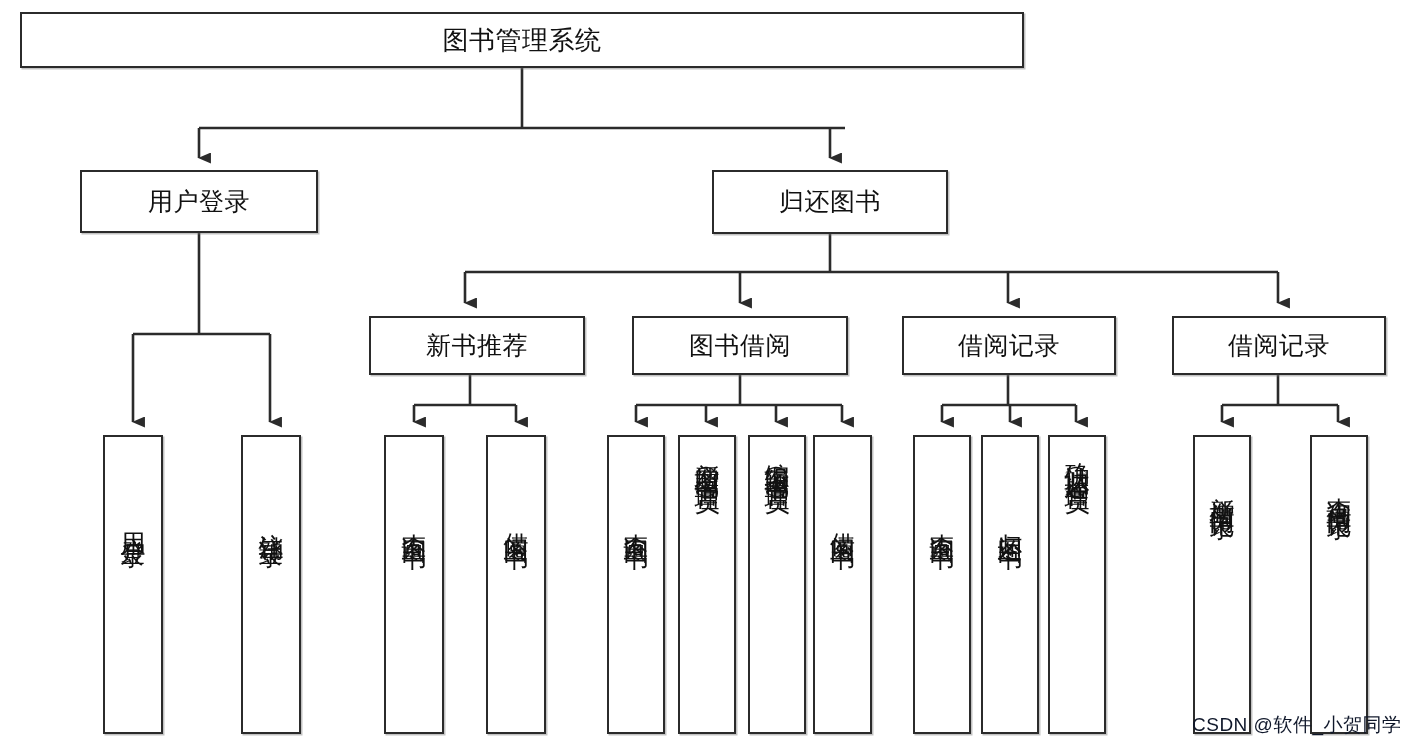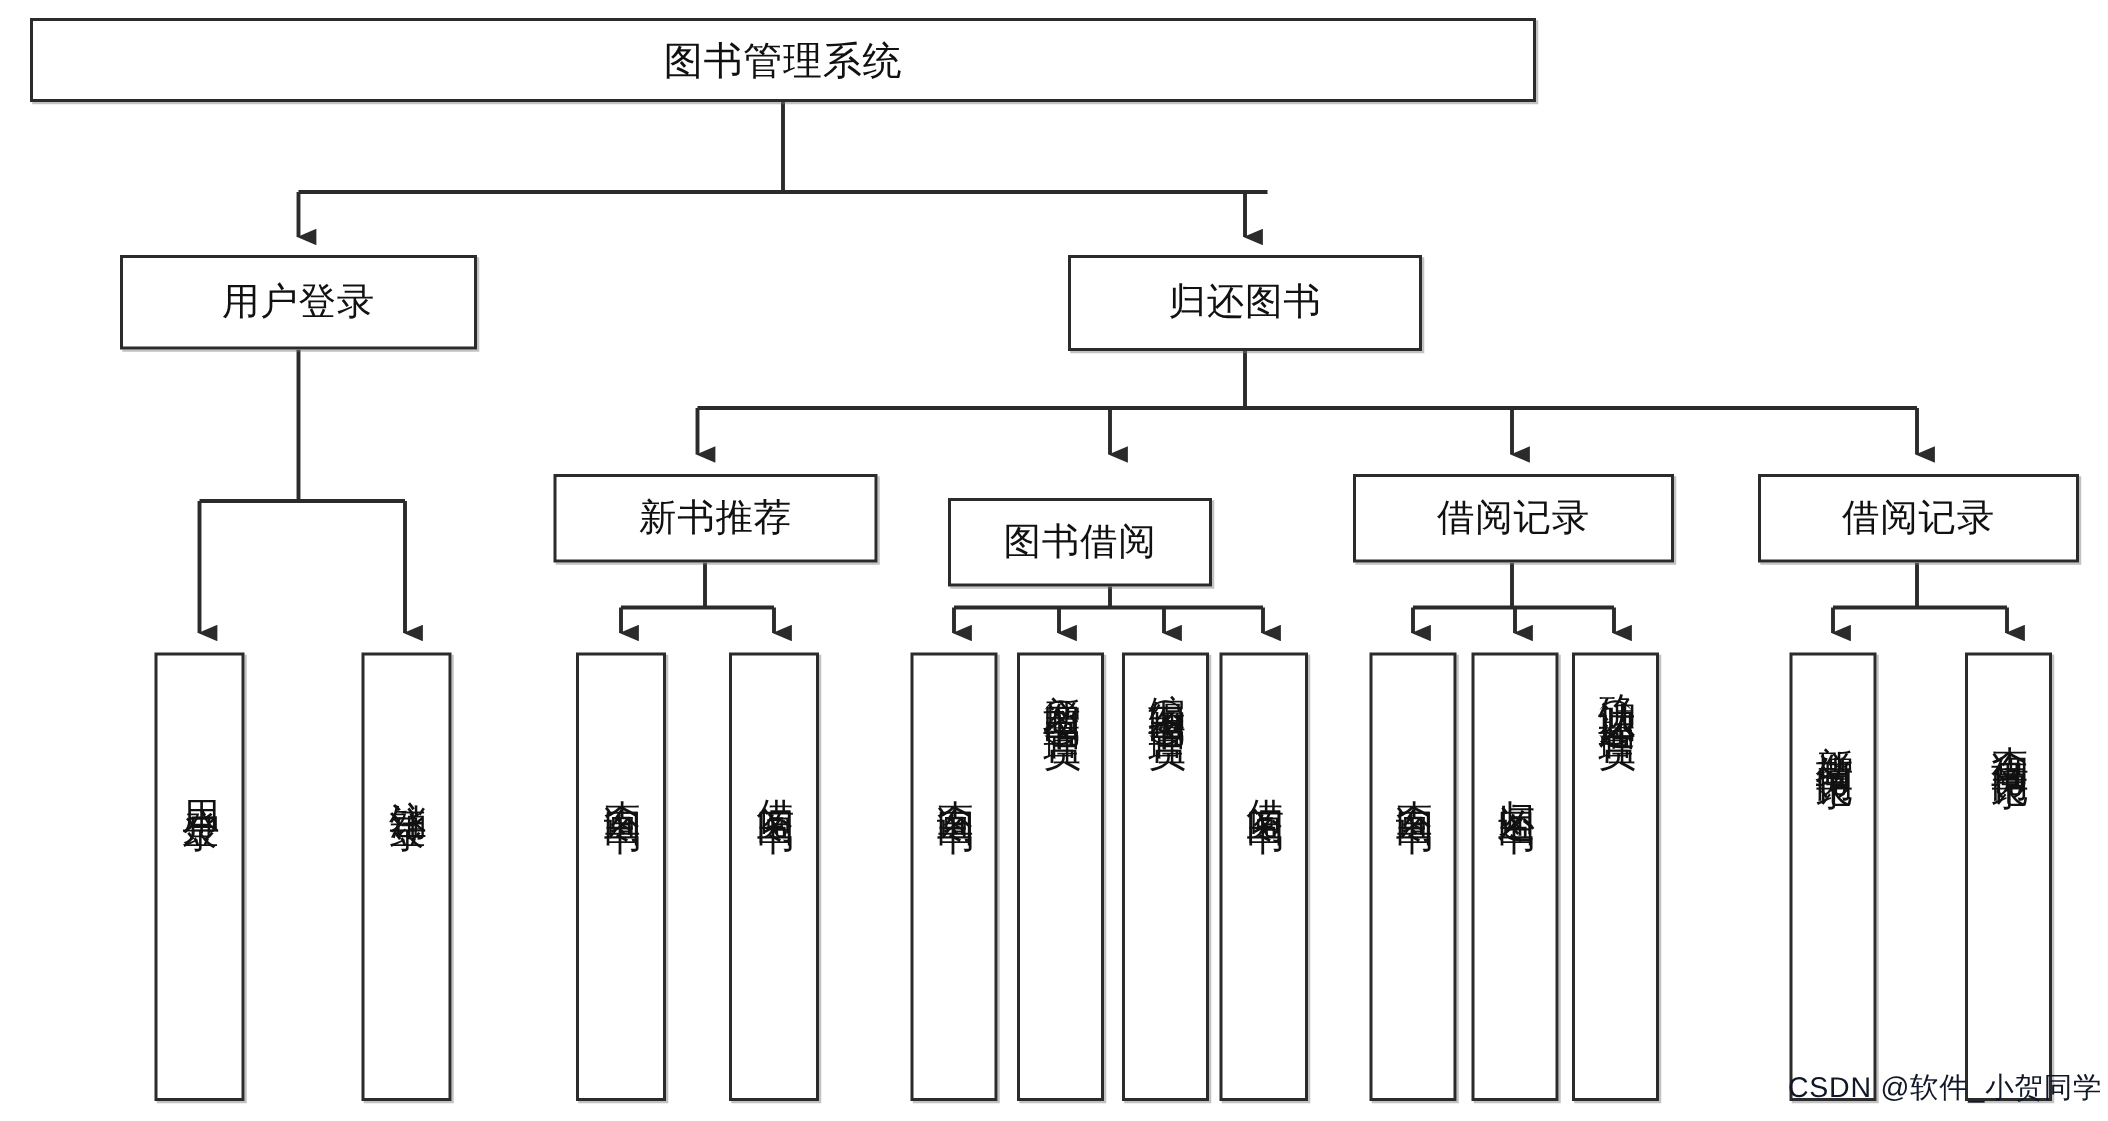--- a/index.html
+++ b/index.html
@@ -138,21 +138,21 @@
   <div class="node h" style="left:80px; top:170px; width:238px; height:63px;">
     <span class="node-label">用户登录</span>
   </div>
   <div class="node h" style="left:712px; top:170px; width:236px; height:64px;">
     <span class="node-label">归还图书</span>
   </div>
 
   <div class="node h" style="left:369px; top:316px; width:216px; height:59px;">
     <span class="node-label">新书推荐</span>
   </div>
-  <div class="node h" style="left:632px; top:316px; width:176px; height:59px;margin-top:16px;">
+  <div class="node h" style="left:632px; top:316px; width:216px; height:59px;">
     <span class="node-label">图书借阅</span>
   </div>
   <div class="node h" style="left:902px; top:316px; width:214px; height:59px;">
     <span class="node-label">借阅记录</span>
   </div>
   <div class="node h" style="left:1172px; top:316px; width:214px; height:59px;">
     <span class="node-label">借阅记录</span>
   </div>
 
   <div class="node v" style="left:103px; top:435px; width:60px; height:299px; padding-top:76px;">

